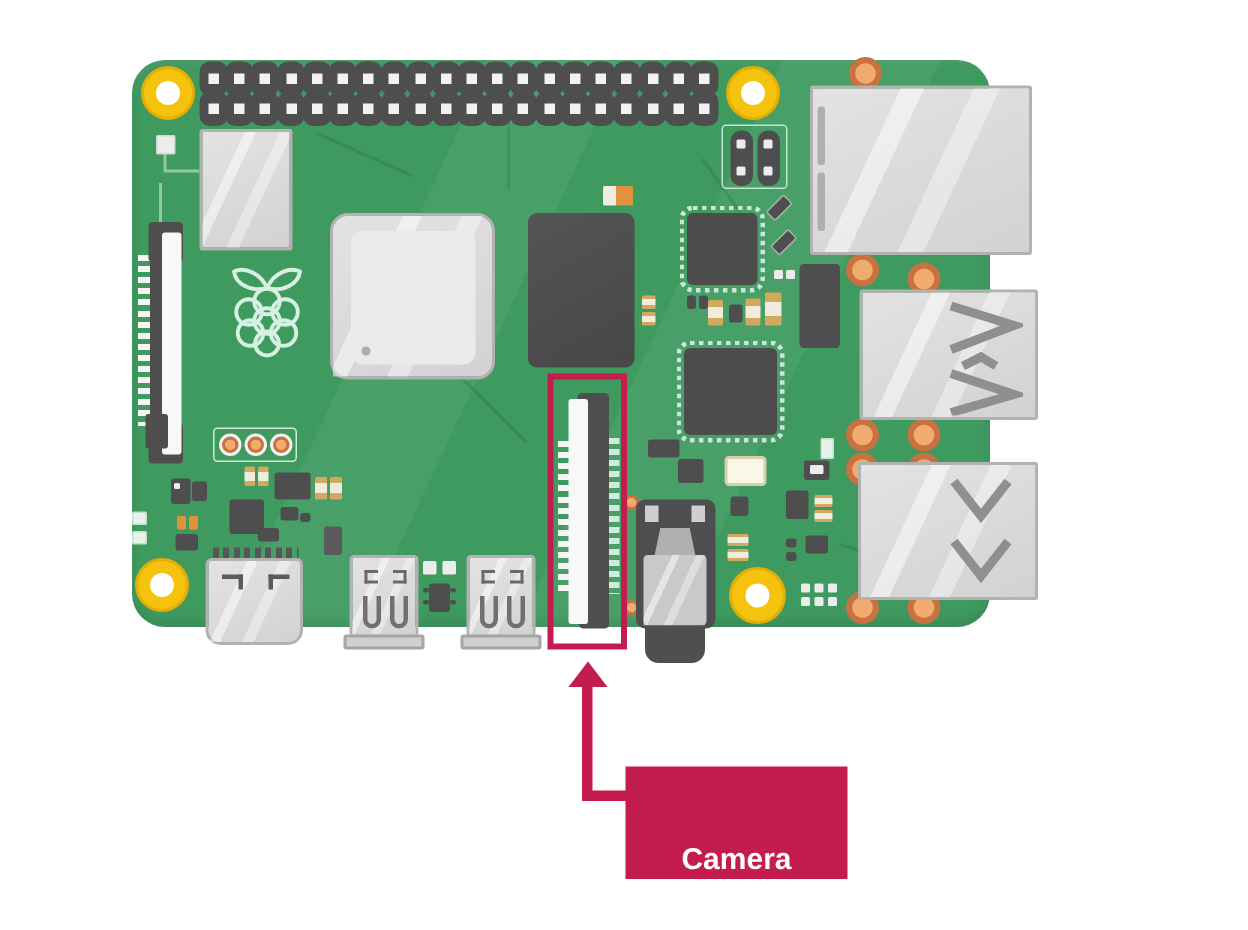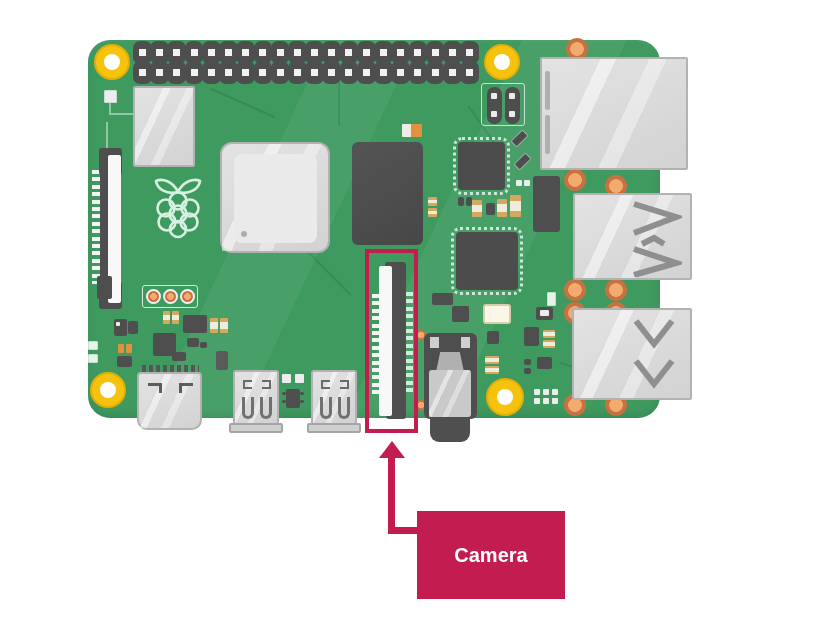--- a/index.html
+++ b/index.html
@@ -418,17 +418,17 @@
     <div class="abs dark" style="left:385px;top:262px;width:21px;height:27px;border-radius:3px;"></div>
     <div class="abs dark" style="left:386px;top:392px;width:20px;height:27px;border-radius:3px;"></div>
     <div class="abs dark" style="left:392px;top:264px;width:14px;height:153px;"></div>
     <div class="abs strip" style="left:379px;top:266px;width:13px;height:150px;"></div>
   </div>
 
   <div class="abs hl-rect" style="left:365px;top:249px;width:53px;height:184px;"></div>
   <div class="abs cal-head" style="left:379px;top:441px;"></div>
   <div class="abs cal-line" style="left:388px;top:456px;width:7px;height:78px;"></div>
   <div class="abs cal-line" style="left:388px;top:527px;width:30px;height:7px;"></div>
-  <div class="abs cal-box" style="left:417px;top:511px;width:148px;height:88px;">
+  <div class="abs cal-box" style="left:417px;top:511px;width:148px;height:75px;justify-content:flex-end;">
     <span>Camera</span>
   </div>
 
 </div>
 
 </body></html>

